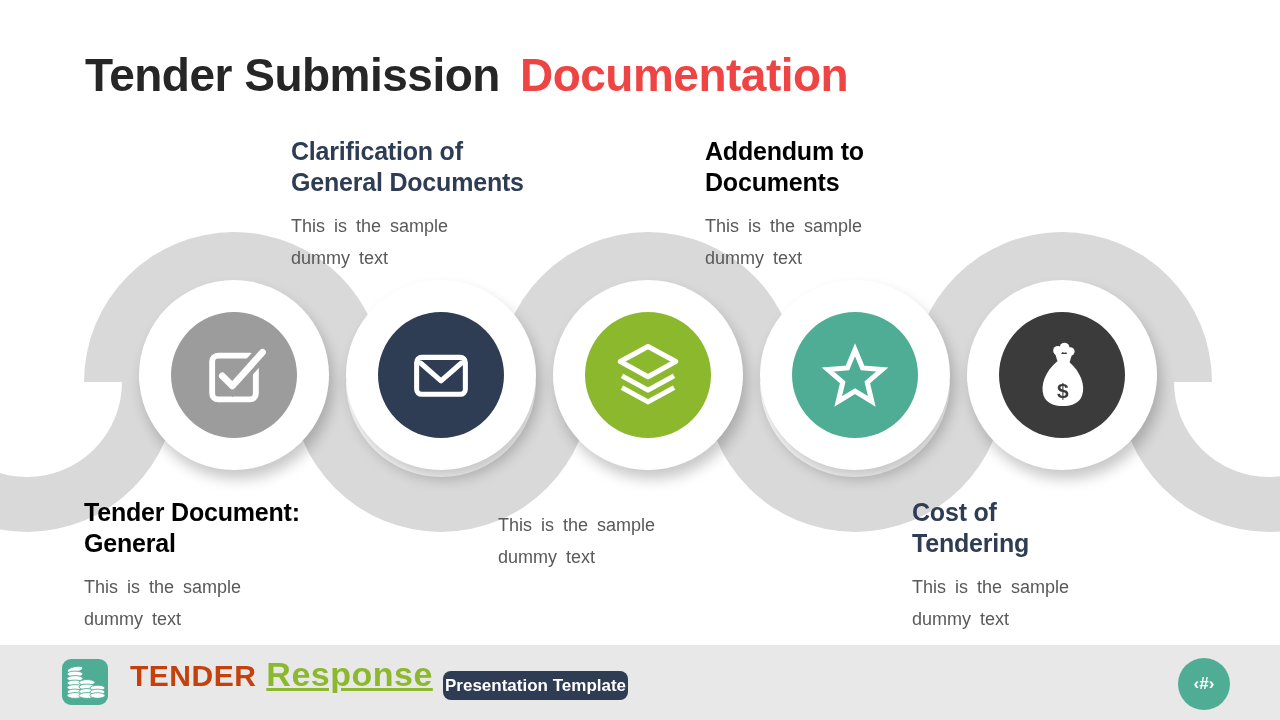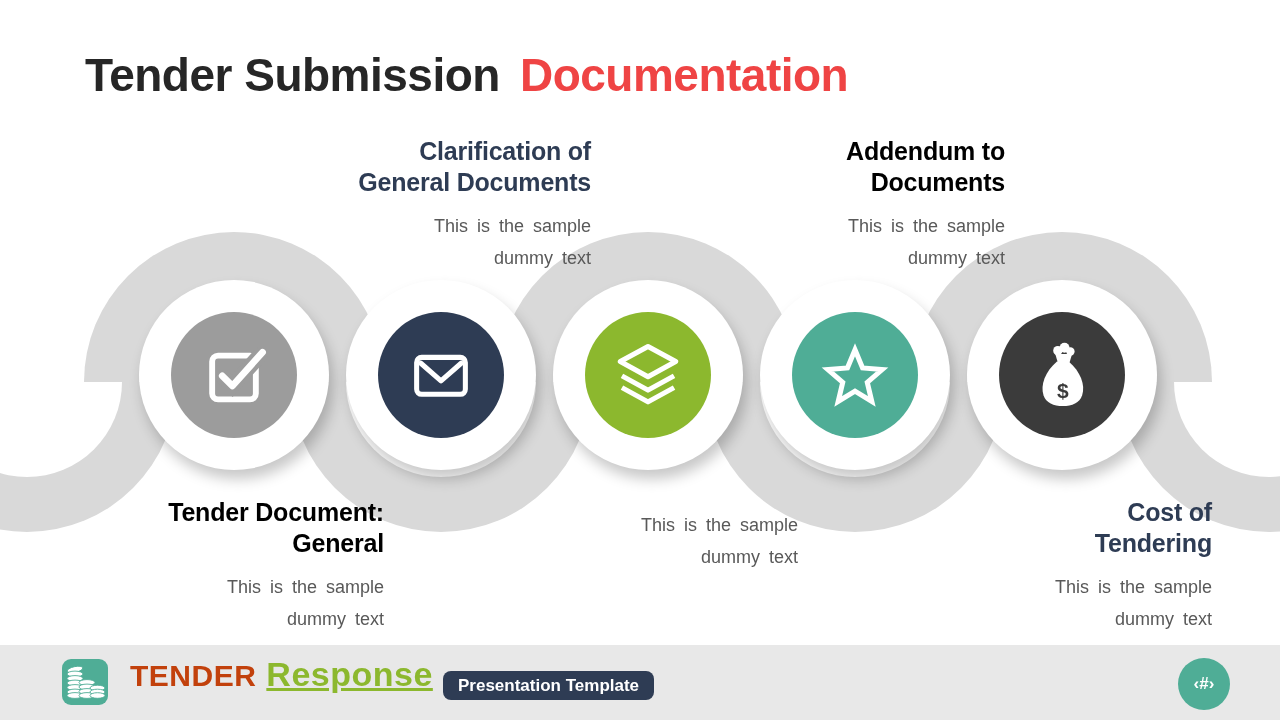--- a/index.html
+++ b/index.html
@@ -37,21 +37,21 @@
     position:absolute;width:190px;height:190px;border-radius:50%;
     background:#ffffff;box-shadow:4px 9px 14px rgba(0,0,0,0.22);
   }
   .badge-circle{
     position:absolute;width:126px;height:126px;border-radius:50%;
     display:flex;align-items:center;justify-content:center;
   }
   .badge-circle svg{width:84px;height:84px;display:block;}
 
   
-  .txt{position:absolute;width:300px;text-align:right;}
+  .txt{position:absolute;width:300px;text-align:left;}
   .txt h2{
     margin:0;font-size:25px;font-weight:700;line-height:31px;letter-spacing:-0.2px;
   }
   .txt h2.navy{color:#2E3C54;}
   .txt h2.gray{color:#000000;}
   .txt p{
     margin:12px 0 0 0;font-size:18px;line-height:32px;color:#595959;
     word-spacing:4px;font-weight:400;
   }
   .txt p span{display:block;}
@@ -59,21 +59,21 @@
   
   .footer{
     position:absolute;left:0;top:645px;width:1280px;height:75px;
     background:#E8E8E8;
   }
   .logo{position:absolute;left:62px;top:14px;width:46px;height:46px;}
   .brand{position:absolute;left:130px;top:10px;white-space:nowrap;}
   .brand .b1{font-size:30px;font-weight:700;color:#c2410c;letter-spacing:0.5px;vertical-align:baseline;}
   .brand .b2{font-size:34px;font-weight:700;color:#8CB82E;letter-spacing:0.5px;margin-left:10px;text-decoration:underline;}
   .pill{
-    position:absolute;left:443px;top:26px;height:29px;padding:0 15px;
+    position:absolute;left:443px;top:26px;height:29px;padding:0 2px;
     background:#2E3C54;border-radius:8px;
     color:#ffffff;font-size:17px;font-weight:700;line-height:29px;
   }
   .pagenum{
     position:absolute;left:1178px;top:13px;width:52px;height:52px;border-radius:50%;
     background:#4FAD96;color:#ffffff;font-size:17px;font-weight:700;
     display:flex;align-items:center;justify-content:center;
   }
 </style>
 </head>

